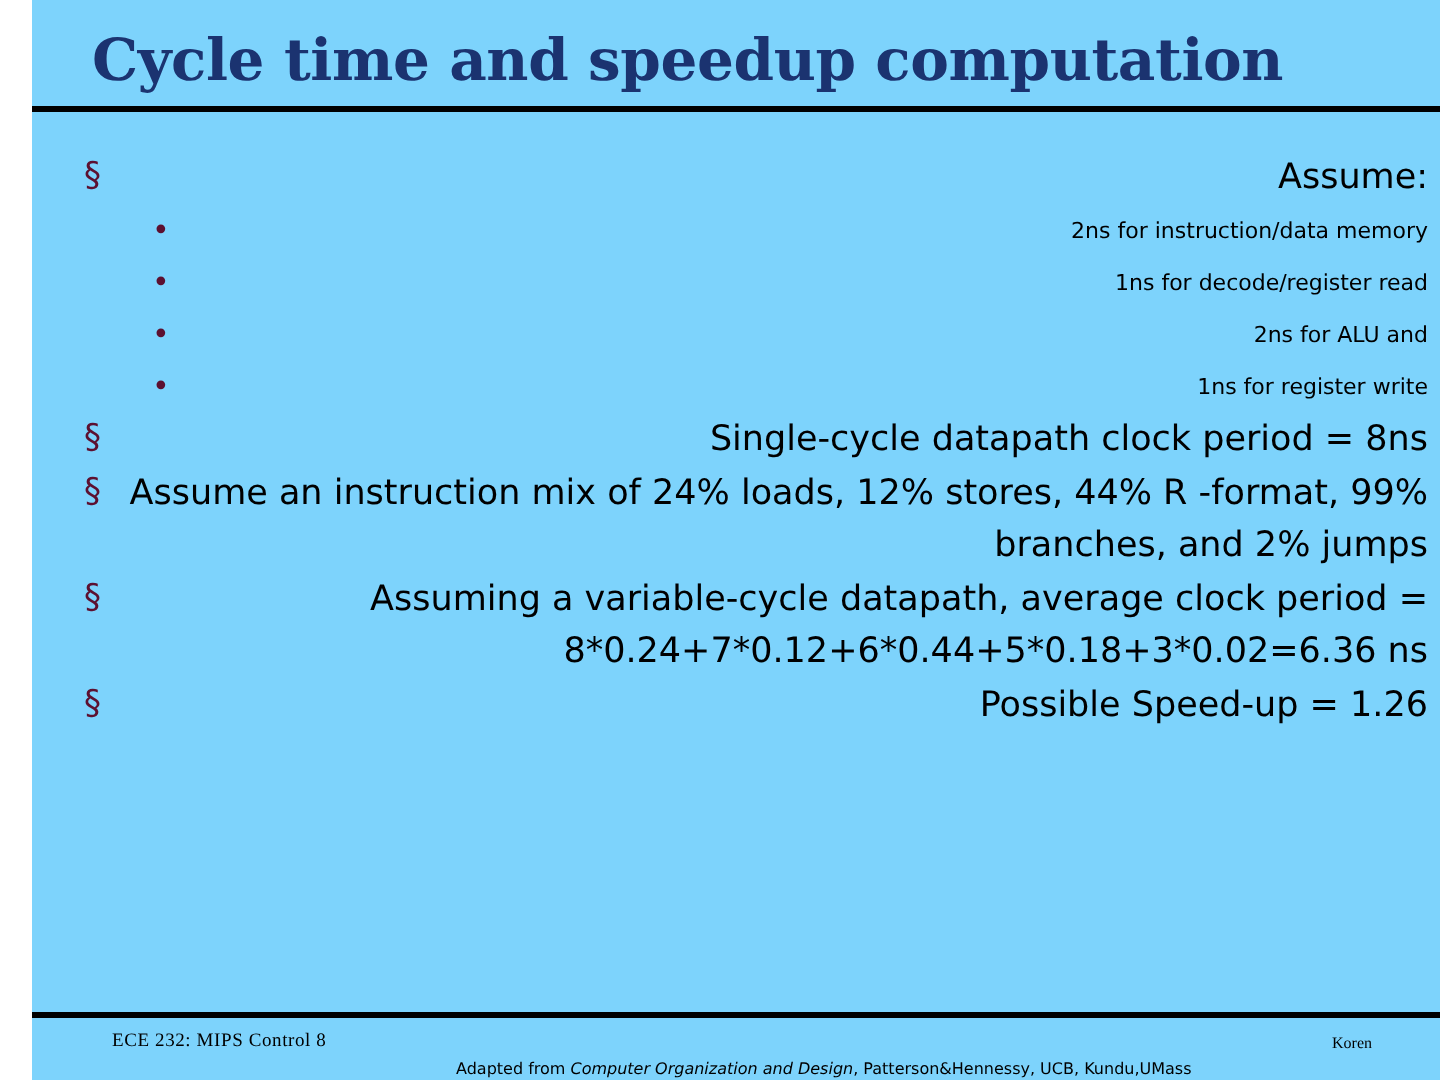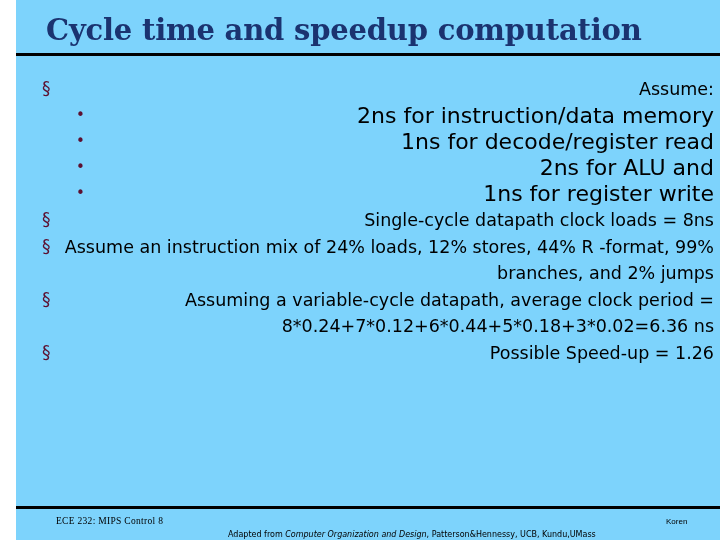--- a/index.html
+++ b/index.html
@@ -90,21 +90,21 @@
   }
   .bullet-text {
     flex: 1 1 auto;
     color: #000000;
     font-family: "DejaVu Sans", sans-serif;
     font-size: 17.5px;
     line-height: 26px;
     text-align: right;
   }
   .lvl2 .bullet-text {
-    font-size: 22px;
+    font-size: 11px;
     line-height: 25px;
   }
 
   
   .footer-left {
     position: absolute;
     left: 40px;
     top: 515px;
     font-family: Liberation Serif, serif;
     font-size: 9.5px;
@@ -122,21 +122,21 @@
     color: #000000;
     white-space: nowrap;
   }
   .footer-center .bk {
     font-style: italic;
   }
   .footer-right {
     position: absolute;
     left: 650px;
     top: 516px;
-    font-family: Liberation Sans, sans-serif;
+    font-family: Liberation Serif, serif;
     font-size: 8px;
     line-height: 11px;
     color: #000000;
   }
 </style>
 </head>
 <body>
 
 <div class="slide">
 
@@ -166,21 +166,21 @@
       <span class="bullet-text">2ns for ALU and</span>
     </div>
 
     <div class="bullet-row lvl2">
       <span class="bullet-mark">•</span>
       <span class="bullet-text">1ns for register write</span>
     </div>
 
     <div class="bullet-row lvl1">
       <span class="bullet-mark">§</span>
-      <span class="bullet-text">Single-cycle datapath clock loads = 8ns</span>
+      <span class="bullet-text">Single-cycle datapath clock period = 8ns</span>
     </div>
 
     <div class="bullet-row lvl1">
       <span class="bullet-mark">§</span>
       <span class="bullet-text">Assume an instruction mix of 24% loads, 12% stores, 44% R -format, 99% branches, and 2% jumps</span>
     </div>
 
     <div class="bullet-row lvl1">
       <span class="bullet-mark">§</span>
       <span class="bullet-text">Assuming a variable-cycle datapath, average clock period = 8*0.24+7*0.12+6*0.44+5*0.18+3*0.02=6.36 ns</span>

